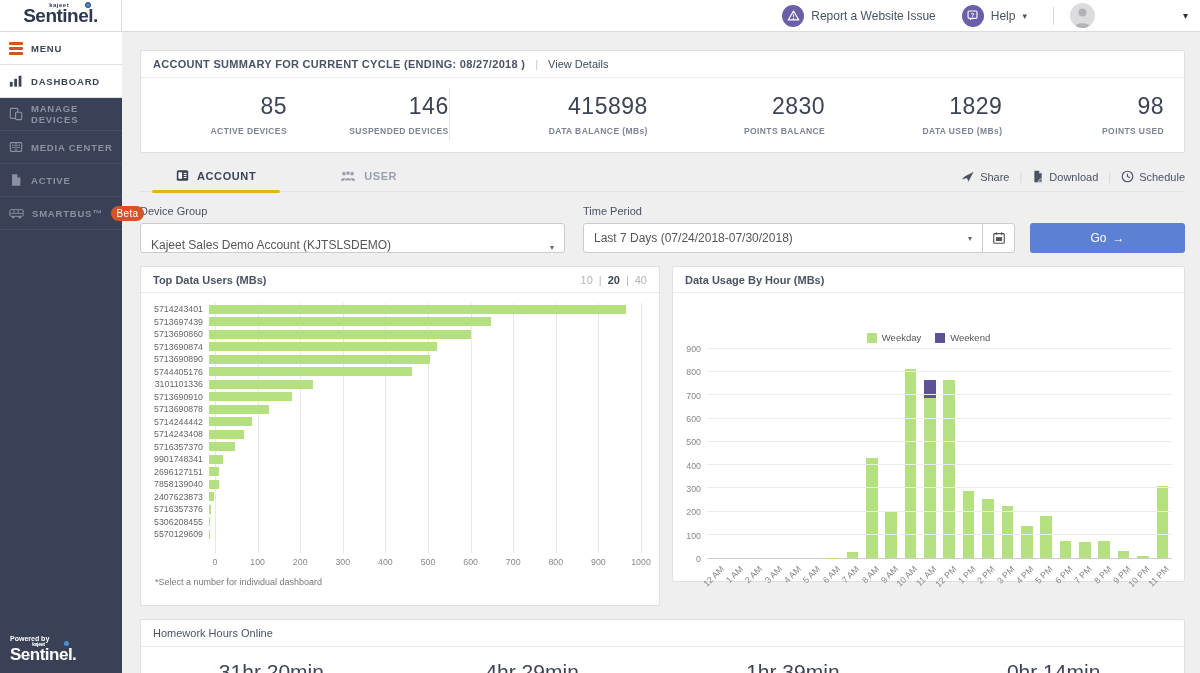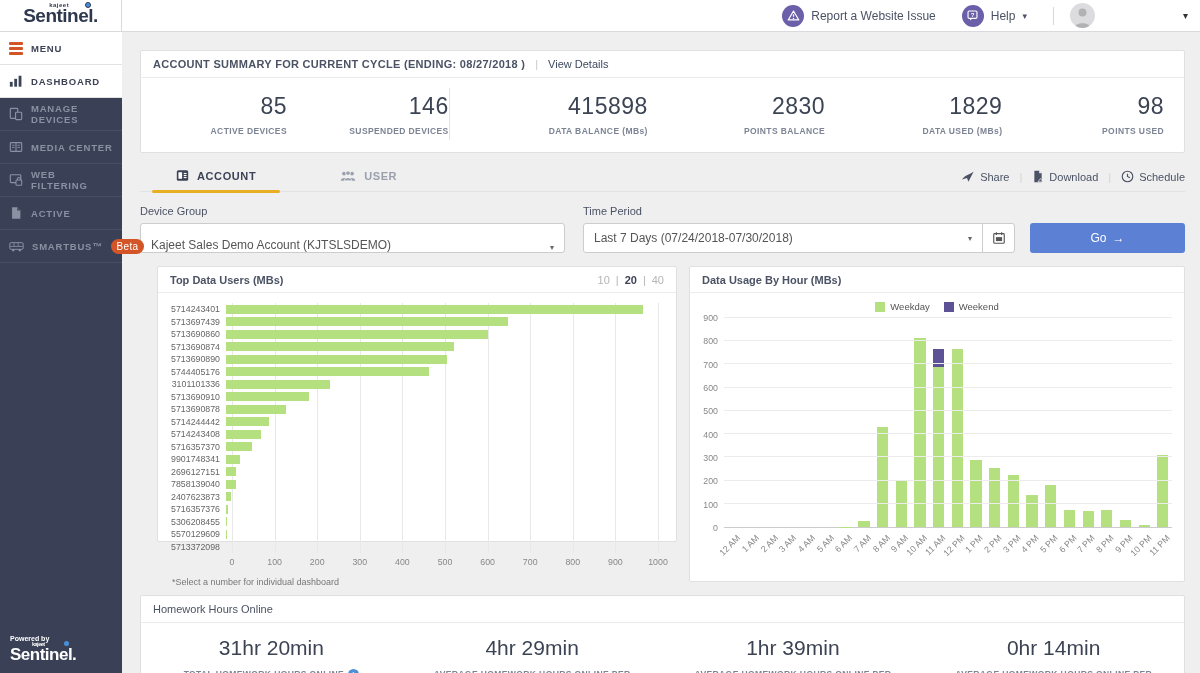--- a/index.html
+++ b/index.html
@@ -92,21 +92,21 @@
   .tp-group { display:flex; height:30px; background:#fff; border:1px solid #ccc; border-radius:3px; }
   .tp-select { flex:1; display:flex; align-items:center; padding:0 10px; font-size:12px; color:#555; cursor:pointer; }
   .tp-cal { width:32px; border-left:1px solid #ccc; display:flex; align-items:center;
     justify-content:center; cursor:pointer; }
   .go-btn { margin-left:auto; align-self:flex-end; width:155px; height:30px; background:#5b80d4;
     color:#fff; font-size:12px; border:none; border-radius:3px; cursor:pointer;
     display:flex; align-items:center; justify-content:center; gap:6px; font-family:inherit; }
 
   
   .charts { display:flex; gap:12px; margin-top:13px; }
-  .chart-card-left { width:520px; height:276px;margin-left:17px; }
+  .chart-card-left { width:520px; height:340px; }
   .chart-card-right { flex:1; height:316px; }
   .panel-head { display:flex; align-items:center; padding:7px 12px 6px; border-bottom:1px solid #ececec; }
   .panel-title { font-size:11px; font-weight:bold; color:#4a5264; }
   .tu-opts { margin-left:auto; font-size:11px; color:#b4b4b4; display:flex; gap:6px; align-items:center; }
   .tu-opts .op { cursor:pointer; }
   .tu-opts .op.sel { color:#3c4356; font-weight:bold; }
 
   
   .tu-wrap { padding:10px 18px 0 8px; }
   .tu-plot { position:relative; height:250px; }
@@ -115,21 +115,21 @@
   .tu-row { display:flex; align-items:center; height:12.5px; position:relative; }
   .tu-label { width:60px; text-align:right; font-size:8.8px; color:#666; padding-right:6px;
     white-space:nowrap; cursor:pointer; }
   .tu-track { flex:1; height:9px; position:relative; }
   .tu-bar { height:9px; background:#b5e07f; }
   .tu-xaxis { position:relative; height:16px; margin-left:66px; }
   .tu-tick { position:absolute; transform:translateX(-50%); font-size:8.8px; color:#888; top:4px; }
   .tu-note { font-size:9px; color:#777; padding:8px 0 0 6px; }
 
   
-  .du-legend { display:flex; justify-content:center; gap:14px; padding:8px 0 2px; }
+  .du-legend { display:flex; justify-content:center; gap:14px; padding:8px 0 2px;margin-top:31px; }
   .du-legend .li { display:flex; align-items:center; gap:5px; font-size:9.5px; color:#555; }
   .du-legend .sw { width:10px; height:10px; }
   .du-body { display:flex; padding:4px 12px 0 8px; }
   .du-yaxis { width:26px; position:relative; height:210px; }
   .du-yaxis span { position:absolute; right:6px; transform:translateY(50%); font-size:8.8px; color:#888; }
   .du-plot { flex:1; position:relative; height:210px; border-bottom:1px solid #ccc; }
   .hline { position:absolute; left:0; right:0; height:1px; background:#ececec; }
   .du-cols { position:absolute; inset:0; display:flex; align-items:flex-end; }
   .du-col { flex:1; height:100%; display:flex; flex-direction:column; justify-content:flex-end; align-items:center; }
   .du-seg { width:60%; }
@@ -222,28 +222,20 @@
     <div class="side-item">
       <svg width="14" height="14" viewBox="0 0 16 16">
           <rect x="1.5" y="3" width="13" height="10" rx="1" fill="none" stroke="#8b91a3" stroke-width="1.3"></rect>
           <line x1="8" y1="3.5" x2="8" y2="12.5" stroke="#8b91a3" stroke-width="1.2"></line>
           <line x1="3.5" y1="6" x2="6.5" y2="6" stroke="#8b91a3" stroke-width="1"></line>
           <line x1="9.5" y1="6" x2="12.5" y2="6" stroke="#8b91a3" stroke-width="1"></line>
           <line x1="3.5" y1="8.5" x2="6.5" y2="8.5" stroke="#8b91a3" stroke-width="1"></line>
           <line x1="9.5" y1="8.5" x2="12.5" y2="8.5" stroke="#8b91a3" stroke-width="1"></line>
         </svg>
       <span>MEDIA CENTER</span>
-    </div>
-    <div class="side-item">
-      <svg width="14" height="14" viewBox="0 0 16 16">
-          <rect x="1.5" y="2" width="12" height="9" rx="1" fill="none" stroke="#8b91a3" stroke-width="1.3"></rect>
-          <rect x="8" y="8" width="6.5" height="6" rx="1" fill="#3a4156" stroke="#8b91a3" stroke-width="1.2"></rect>
-          <path d="M9.5 8 v-1.2 a1.7 1.7 0 0 1 3.4 0 V8" fill="none" stroke="#8b91a3" stroke-width="1.2"></path>
-        </svg>
-      <span>WEB FILTERING</span>
     </div>
     <div class="side-item">
       <svg width="14" height="14" viewBox="0 0 16 16">
           <path d="M3.5 1.5 h6 l3.5 3.5 v9.5 h-9.5 z" fill="#8b91a3"></path>
           <path d="M9.5 1.5 l3.5 3.5 h-3.5 z" fill="#3a4156"></path>
         </svg>
       <span>ACTIVE</span>
     </div>
     <div class="side-item">
       <svg width="15" height="14" viewBox="0 0 18 16">
@@ -519,26 +511,20 @@
                   <div class="tu-track">
                     <div class="tu-bar" style="width: 0.2%; background: rgb(181, 224, 127);"></div>
                   </div>
                 </div>
                 <div class="tu-row">
                   <span class="tu-label">5570129609</span>
                   <div class="tu-track">
                     <div class="tu-bar" style="width: 0.1%; background: rgb(181, 224, 127);"></div>
                   </div>
                 </div>
-                <div class="tu-row">
-                  <span class="tu-label">5713372098</span>
-                  <div class="tu-track">
-                    <div class="tu-bar" style="width: 0%; background: rgb(181, 224, 127);"></div>
-                  </div>
-                </div>
               </div>
           </div>
           <div class="tu-xaxis">
               <span class="tu-tick" style="left: 0%;">0</span>
               <span class="tu-tick" style="left: 10%;">100</span>
               <span class="tu-tick" style="left: 20%;">200</span>
               <span class="tu-tick" style="left: 30%;">300</span>
               <span class="tu-tick" style="left: 40%;">400</span>
               <span class="tu-tick" style="left: 50%;">500</span>
               <span class="tu-tick" style="left: 60%;">600</span>

